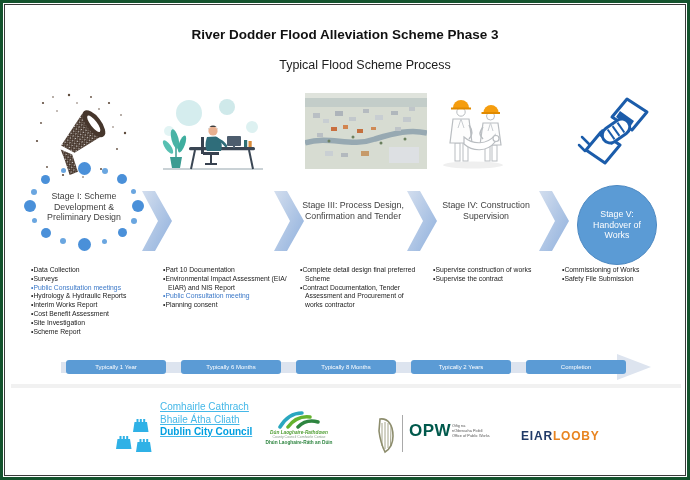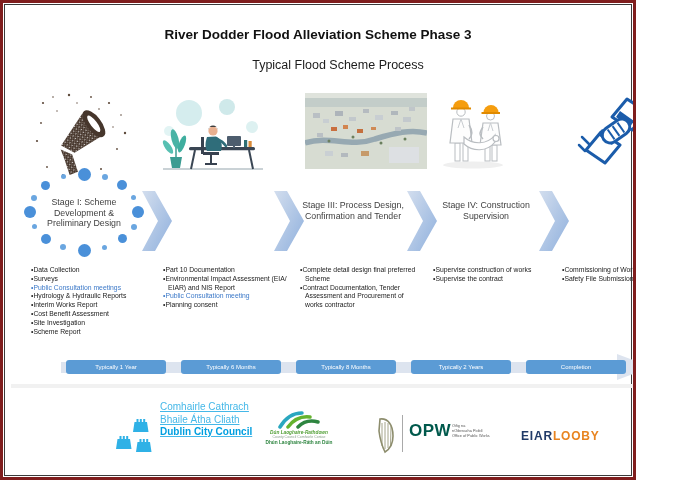--- a/index.html
+++ b/index.html
@@ -1,29 +1,29 @@
 <!DOCTYPE html>
 <html><head>
 <meta charset="utf-8">
 <style>
   html,body{margin:0;padding:0;background:#fff;}
-  .page{position:relative;width:636px;height:480px;background:#fff;
-        border:3px solid #7f1d1d;box-sizing:border-box;overflow:hidden;
+  .page{position:relative;width:690px;height:480px;background:#fff;
+        border:3px solid #14532d;box-sizing:border-box;overflow:hidden;
         font-family:"Liberation Sans",sans-serif;}
   .page::before{content:"";position:absolute;inset:1px;border:1px solid #3a3a3a;pointer-events:none;}
   .title{position:absolute;top:24px;left:0;width:100%;text-align:center;
          font-size:13.5px;font-weight:bold;color:#111;}
   .subtitle{position:absolute;top:55px;left:0;width:100%;text-align:center;
          font-size:12.5px;color:#1c1c1c;padding-left:20px;}
   .stage-img{position:absolute;}
   .stage-label{position:absolute;font-size:8.8px;color:#3f3f3f;text-align:center;line-height:1.2;}
   #label2{left:162px;top:192px;width:106px;}
   #label3{left:293px;top:197px;width:114px;}
   #label4{left:436px;top:197px;width:94px;}
-  .ring{position:absolute;left:14px;top:164px;width:134px;height:92px;text-decoration:underline;}
+  .ring{position:absolute;left:14px;top:158px;width:134px;height:92px;text-decoration:underline;}
   .ring-dot{position:absolute;border-radius:50%;}
   .ring-text{position:absolute;inset:0;display:flex;align-items:center;justify-content:center;
         text-align:center;font-size:8.8px;color:#3f3f3f;line-height:1.2;padding:0 14px;}
   .stage5-circle{position:absolute;left:574px;top:182px;width:80px;height:80px;border-radius:50%;
         background:#5b9bd5;border:1px solid #4d89c2;box-sizing:border-box;
         display:flex;align-items:center;justify-content:center;text-align:center;
         color:#fff;font-size:8.8px;line-height:1.25;padding:0 10px;}
   .chevron{position:absolute;top:188px;width:30px;height:60px;}
   #chev1{left:139px;} #chev2{left:271px;} #chev3{left:404px;} #chev4{left:536px;}
   .bullets{position:absolute;top:263px;}
@@ -237,20 +237,23 @@
     </svg>
   <svg id="chev3" class="chevron" viewBox="0 0 30 60">
     <polygon points="0,0 13,0 30,30 13,60 0,60 16,30" fill="url(#chevg)"></polygon>
     </svg>
   <svg id="chev4" class="chevron" viewBox="0 0 30 60">
     <polygon points="0,0 13,0 30,30 13,60 0,60 16,30" fill="url(#chevg)"></polygon>
     </svg>
 
   <div id="label3" class="stage-label">Stage III: Process Design, Confirmation and Tender</div>
   <div id="label4" class="stage-label">Stage IV: Construction Supervision</div>
+  <div class="stage5-circle">
+    <span>Stage V: Handover of Works</span>
+  </div>
 
   <div id="bullets0" class="bullets">
       <div class="bullet">•Data Collection</div>
       <div class="bullet">•Surveys</div>
       <div class="bullet hl">•Public Consultation meetings</div>
       <div class="bullet">•Hydrology &amp; Hydraulic Reports</div>
       <div class="bullet">•Interim Works Report</div>
       <div class="bullet">•Cost Benefit Assessment</div>
       <div class="bullet">•Site Investigation</div>
       <div class="bullet">•Scheme Report</div>

